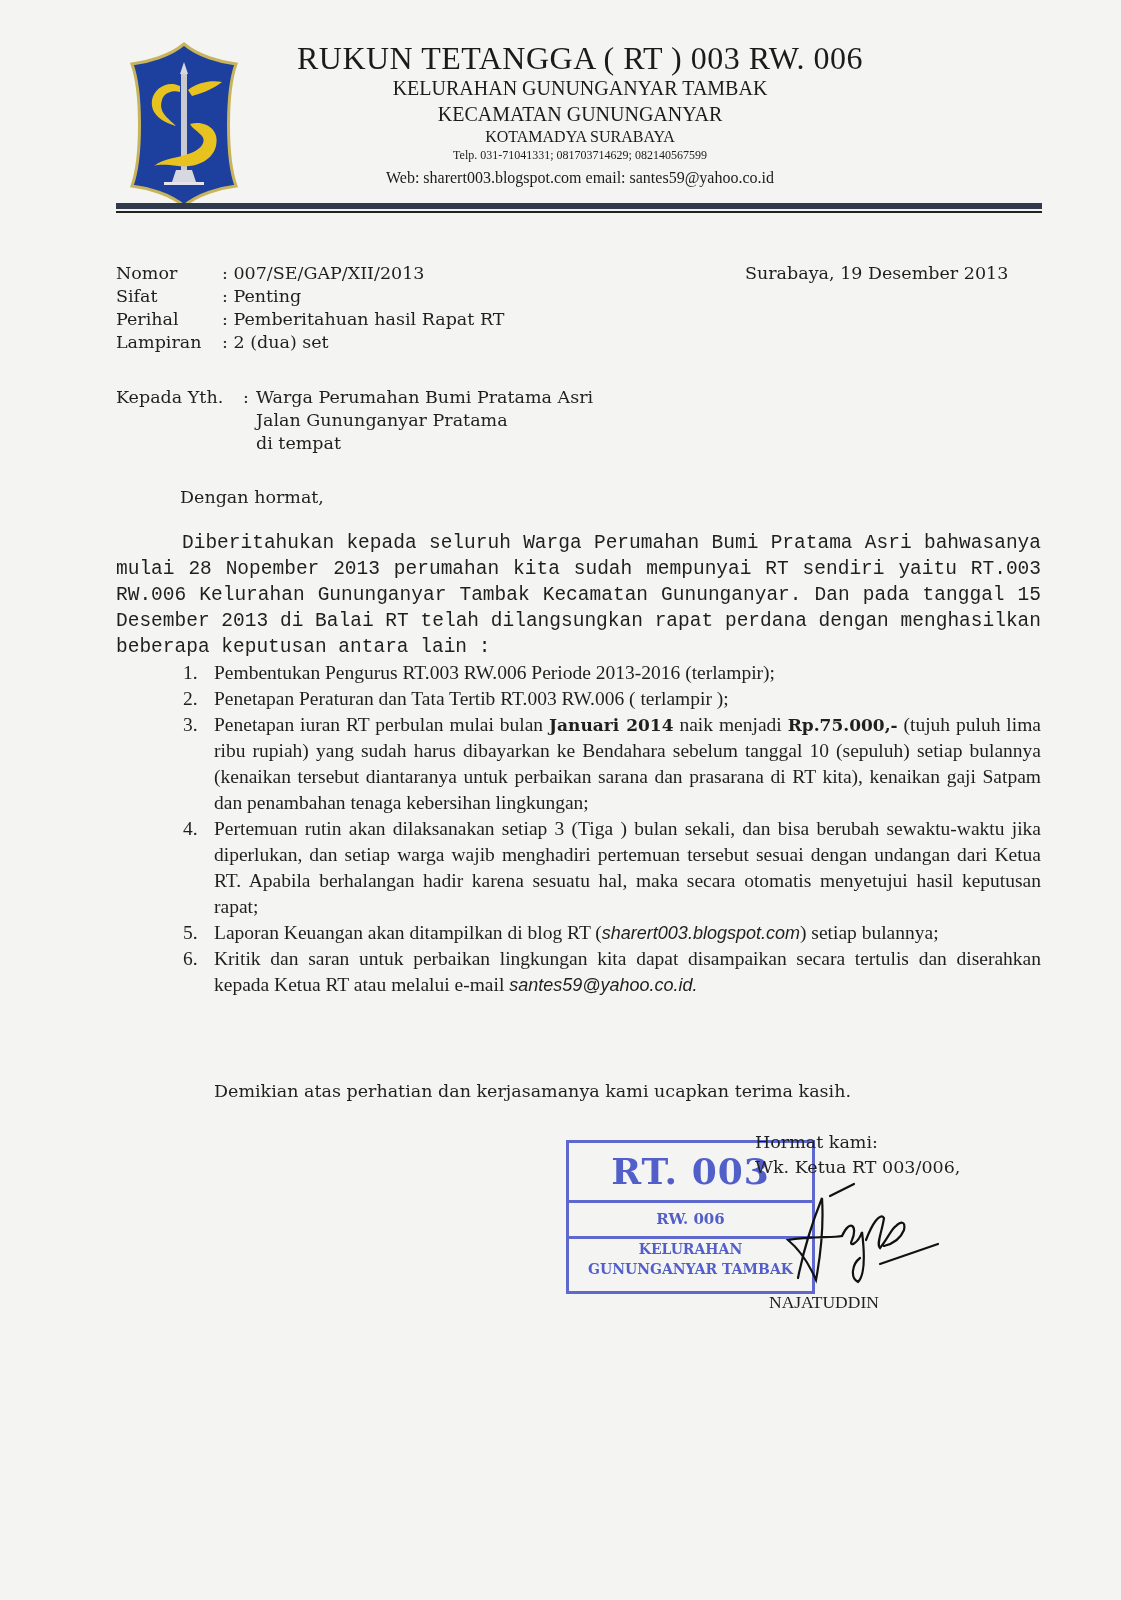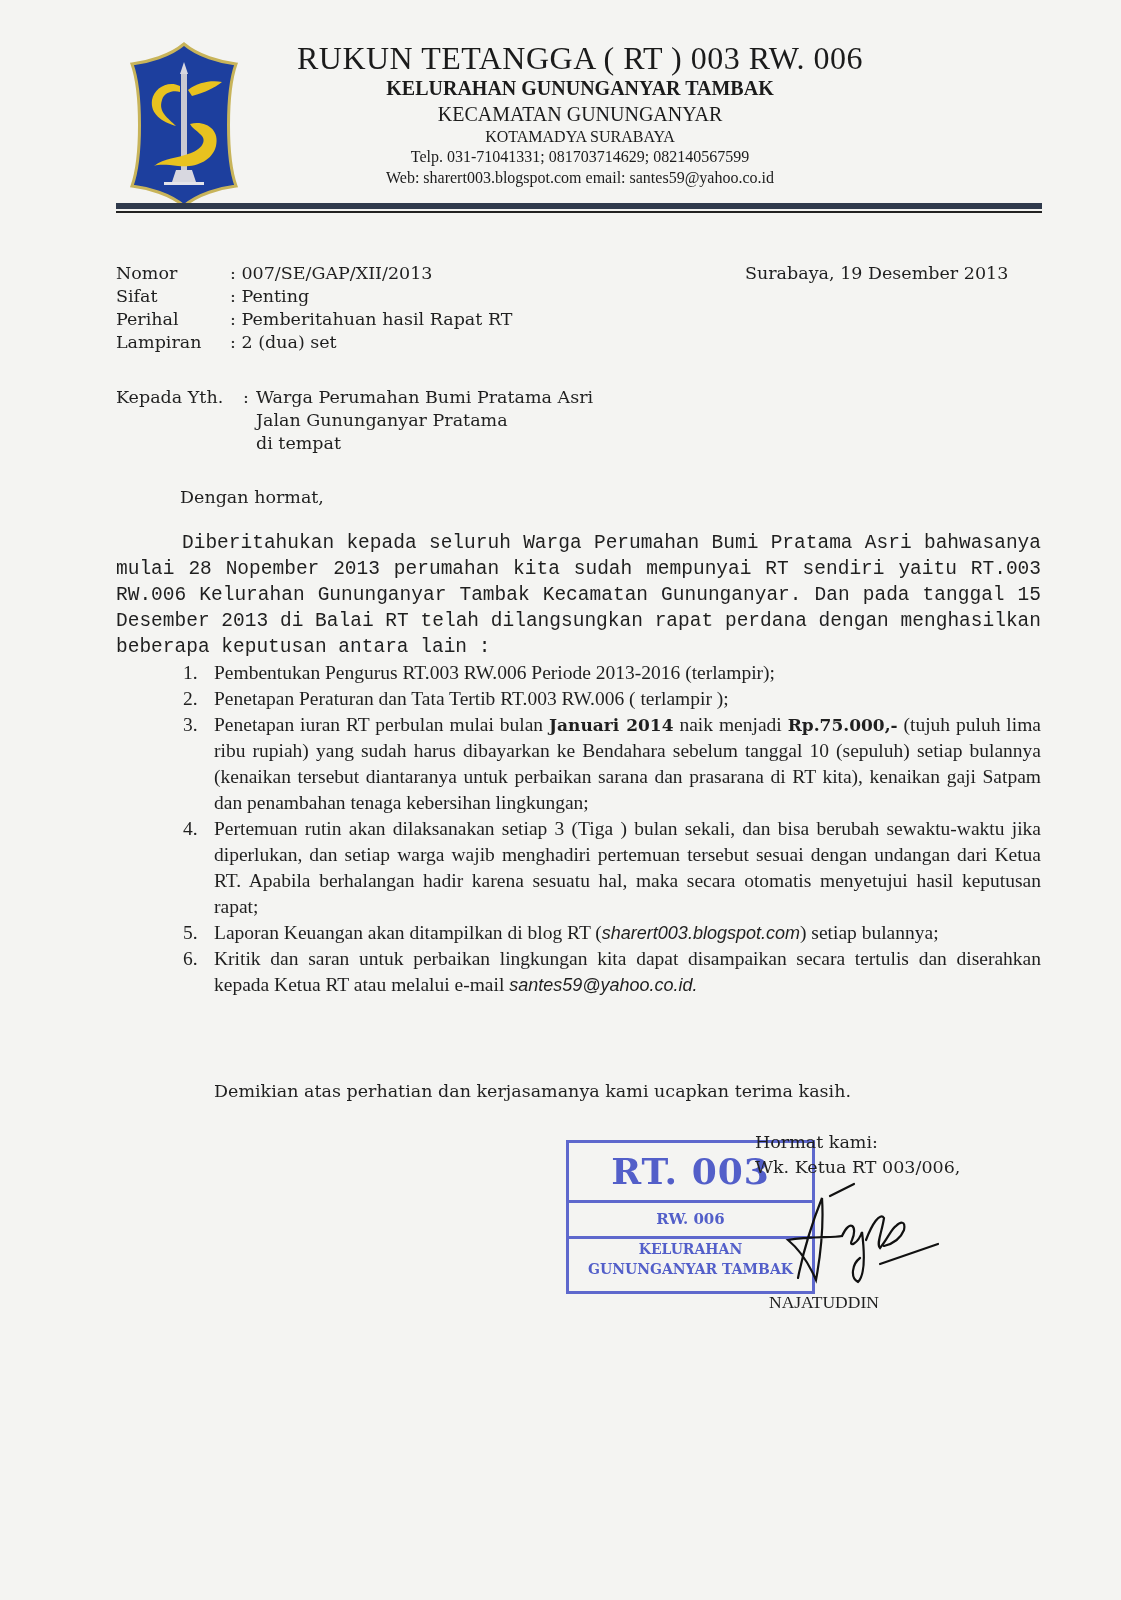--- a/index.html
+++ b/index.html
@@ -9,31 +9,31 @@
     position: relative;
     overflow: hidden;
     color: #1f1f1f;
     font-family: "DejaVu Serif", serif;
   }
   .abs { position: absolute; }
   
   .logo { left: 128px; top: 42px; width: 112px; height: 166px; }
   .head { left: 260px; width: 640px; text-align: center; font-family: "Liberation Serif", serif; color: #1b1b1b; }
   .h1 { top: 40px; font-size: 32px; letter-spacing: 0.5px; }
-  .h2 { top: 77px; font-size: 20px; font-weight: bold; }
+  .h2 { top: 77px; font-size: 20px; }
   .h3 { top: 103px; font-size: 20px; }
   .h4 { top: 128px; font-size: 16px; }
-  .h5 { top: 148px; font-size: 16px; }
+  .h5 { top: 148px; font-size: 12px; }
   .h6 { top: 169px; font-size: 16px; }
   .rule-thick { left: 116px; top: 203px; width: 926px; height: 6px; background: #2f3a4c; }
   .rule-thin { left: 116px; top: 211px; width: 926px; height: 2px; background: #222; }
 
   .body-txt { font-family: "DejaVu Serif", serif; font-size: 17.5px; line-height: 23px; }
   .meta-label { left: 116px; width: 110px; }
-  .meta-val { left: 230px; text-align: center; }
+  .meta-val { left: 222px; text-align: center; }
   .date { left: 745px; top: 262px; font-size: 17.5px; }
 
   .para {
     left: 116px; top: 530px; width: 925px;
     font-family: Liberation Mono, monospace; font-size: 19.5px; line-height: 26px;
     text-align: justify; text-indent: 66px;
   }
   .list {
     left: 183px; top: 660px; width: 858px;
     font-family: "Liberation Serif", serif; font-size: 19.5px; line-height: 26px;

